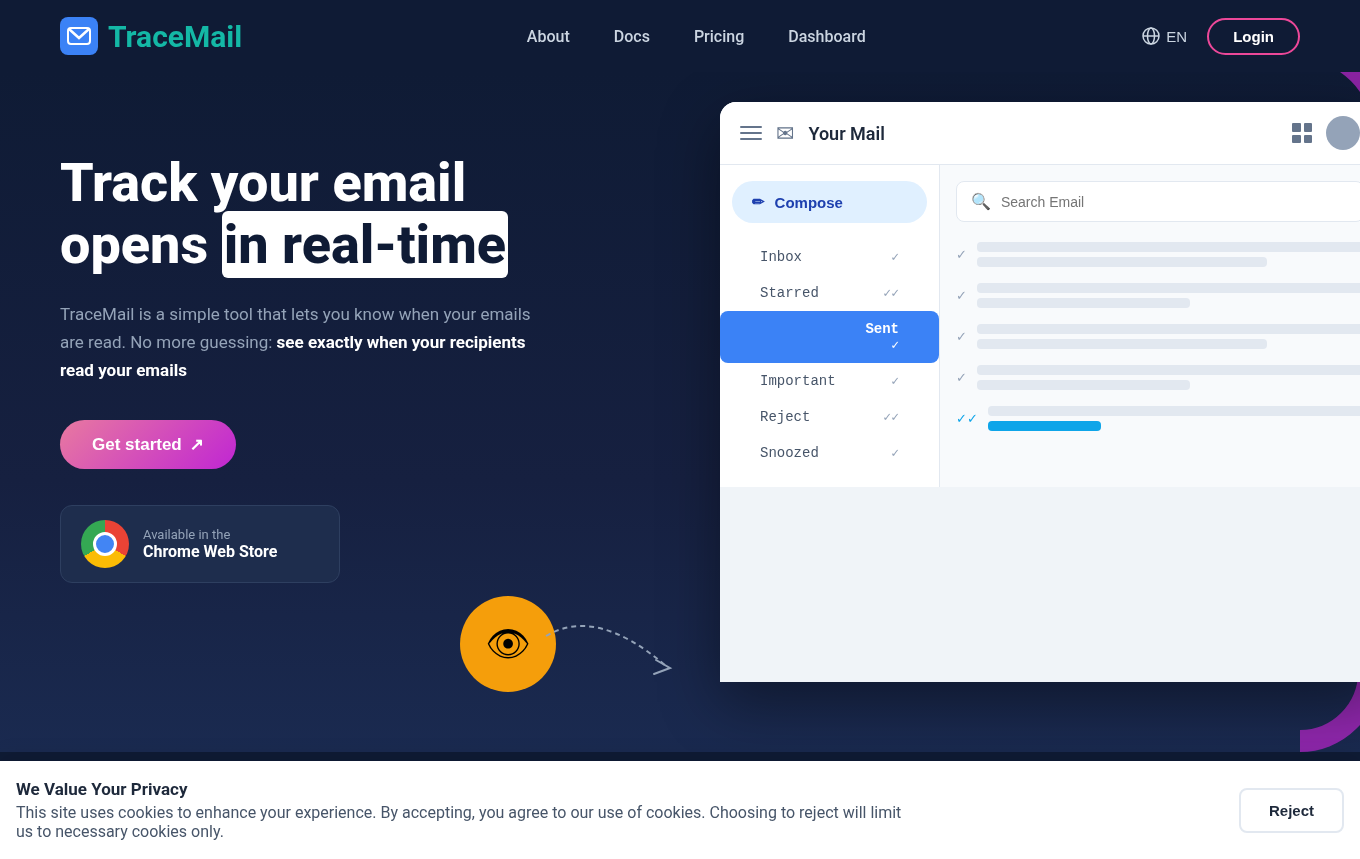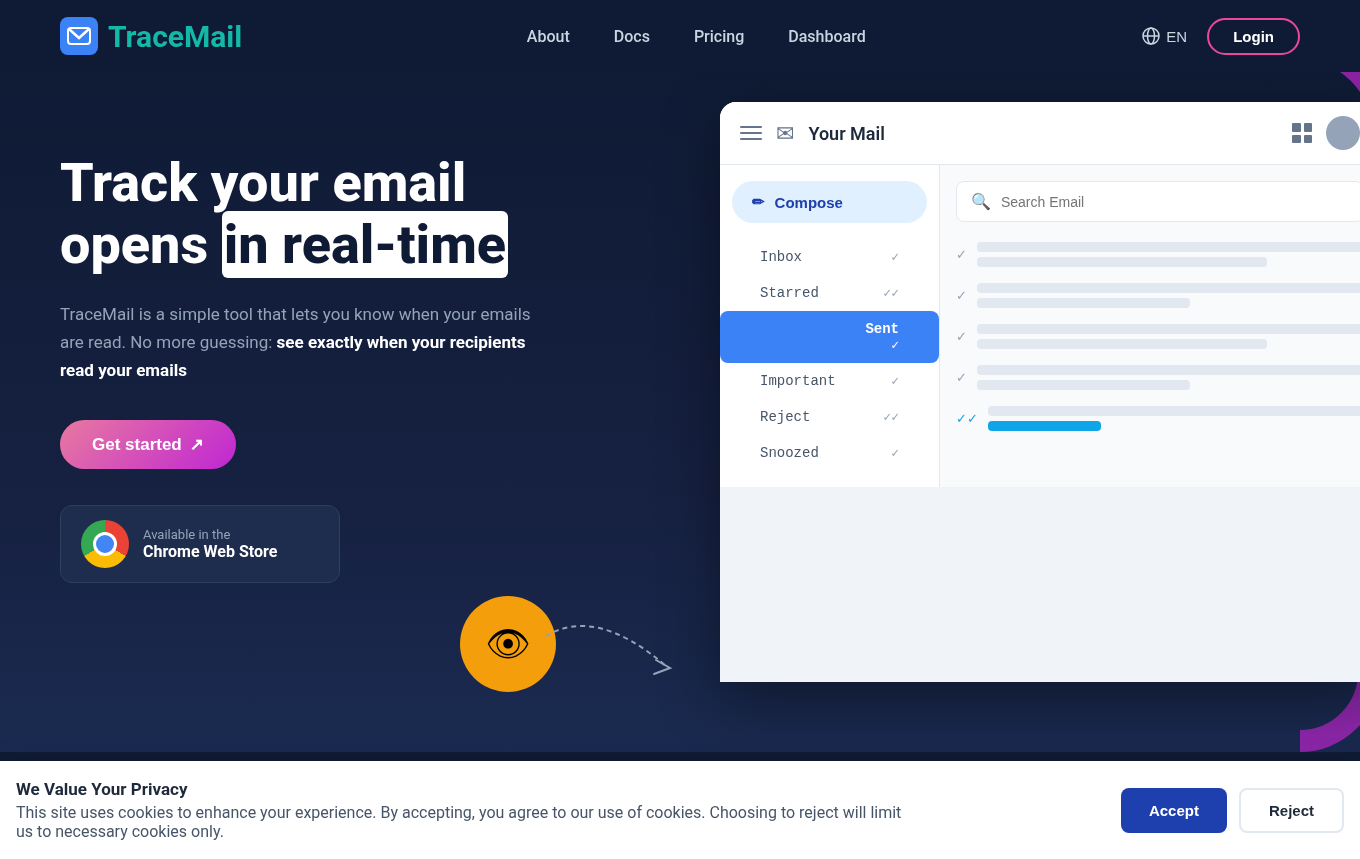--- a/index.html
+++ b/index.html
@@ -582,16 +582,15 @@
     </div>
   </div>
 </section>
 
 <div class="cookie-banner">
   <div class="cookie-text-block">
     <div class="cookie-title">We Value Your Privacy</div>
     <div class="cookie-desc">This site uses cookies to enhance your experience. By accepting, you agree to our use of cookies. Choosing to reject will limit us to necessary cookies only.</div>
   </div>
   <div class="cookie-actions">
-    <button class="accept-btn">Accept</button>
     <button class="reject-btn">Reject</button>
   </div>
 </div>
 
 </body></html>

